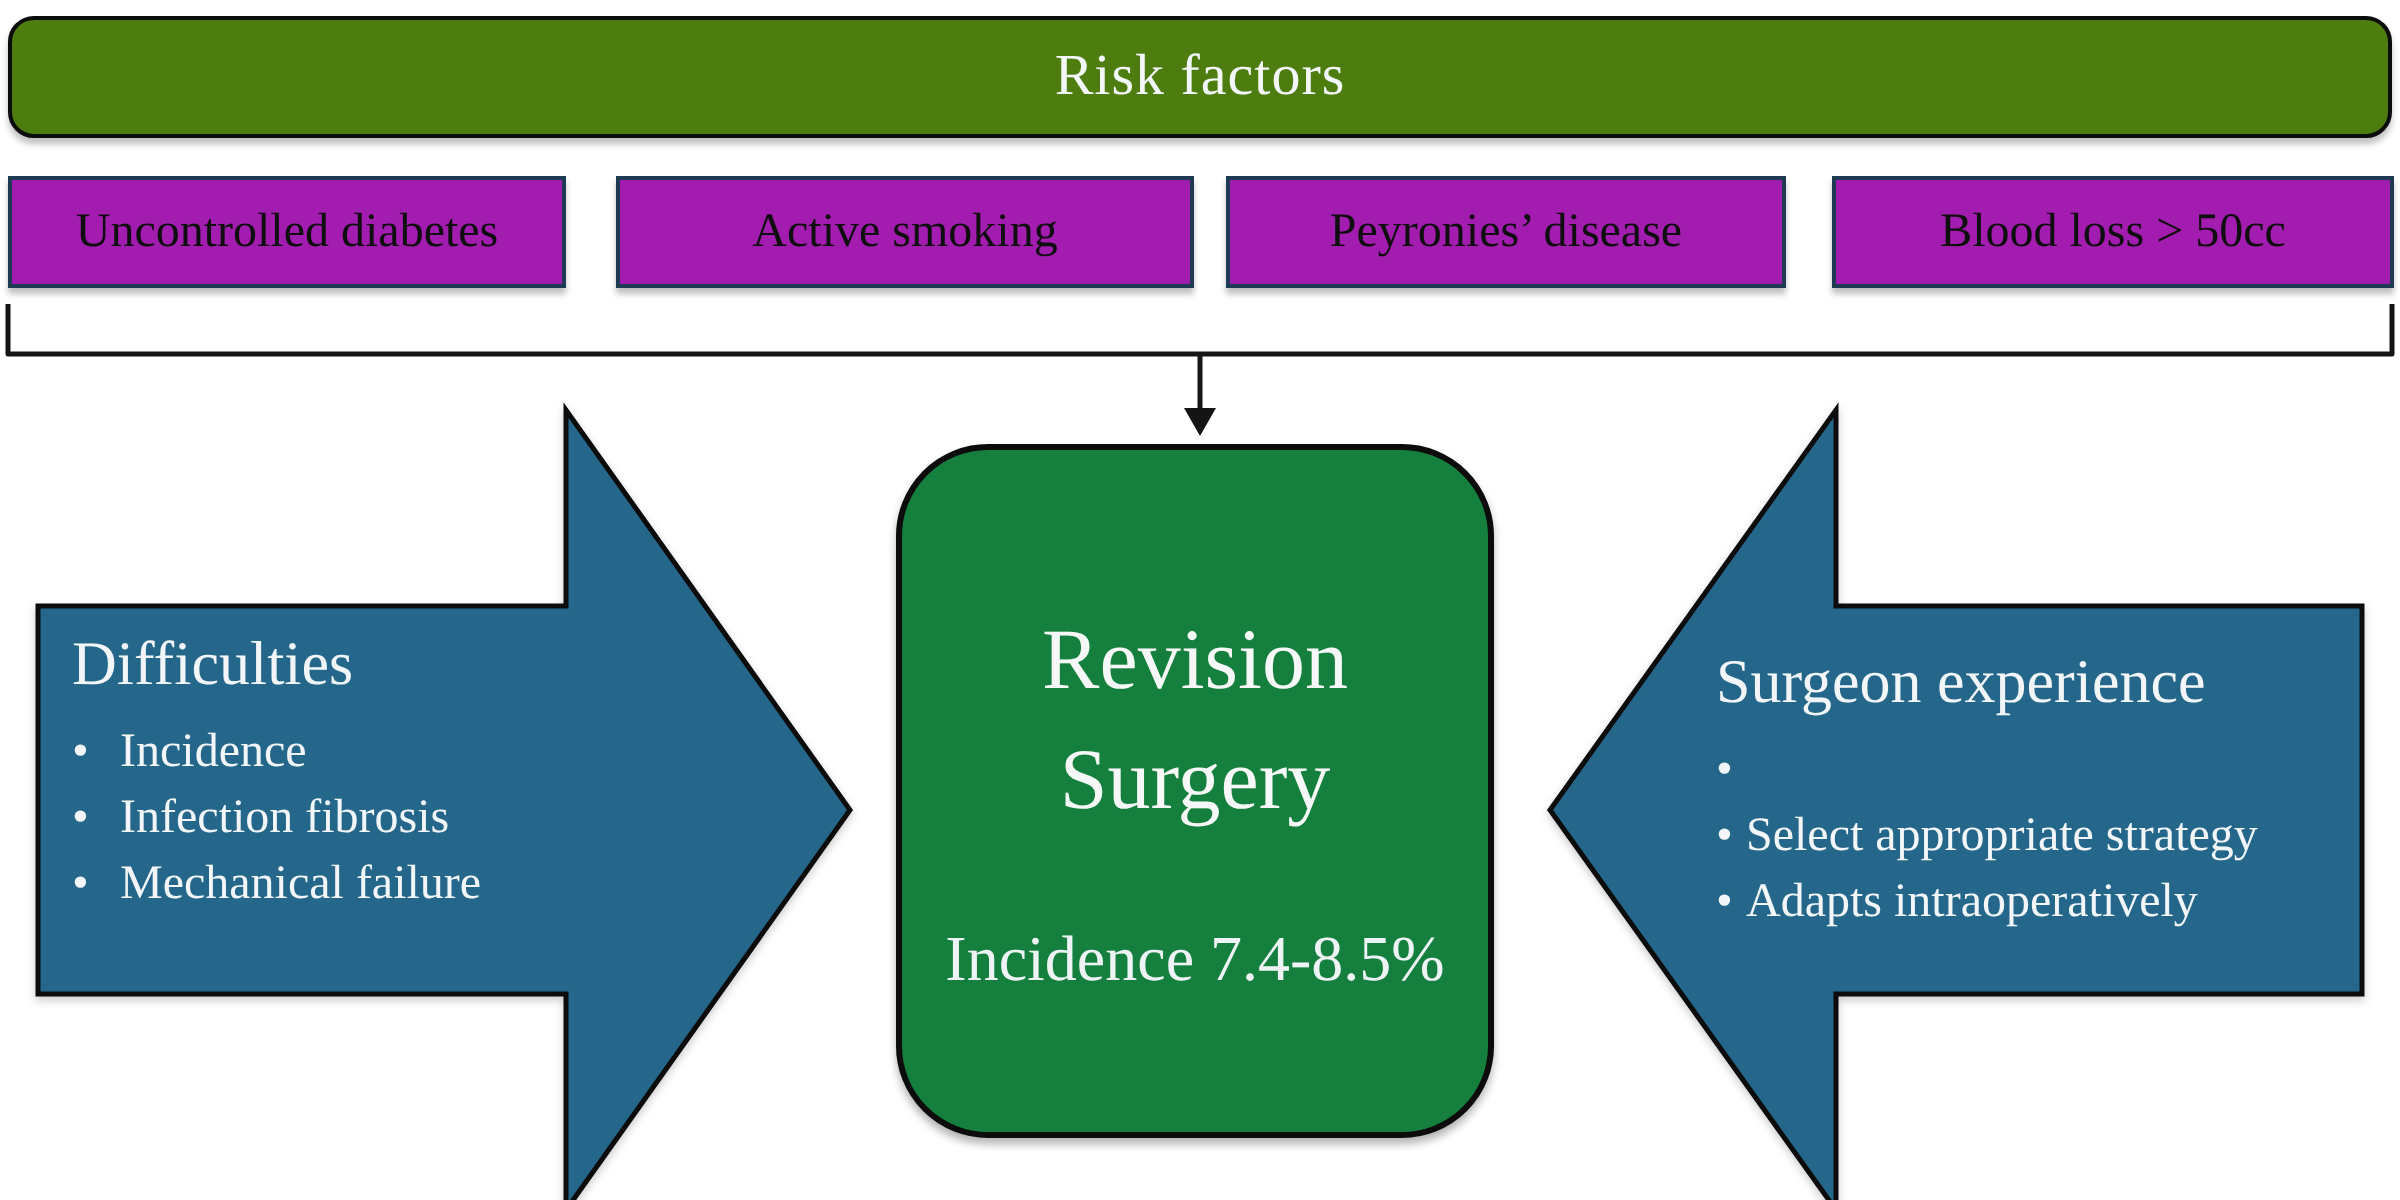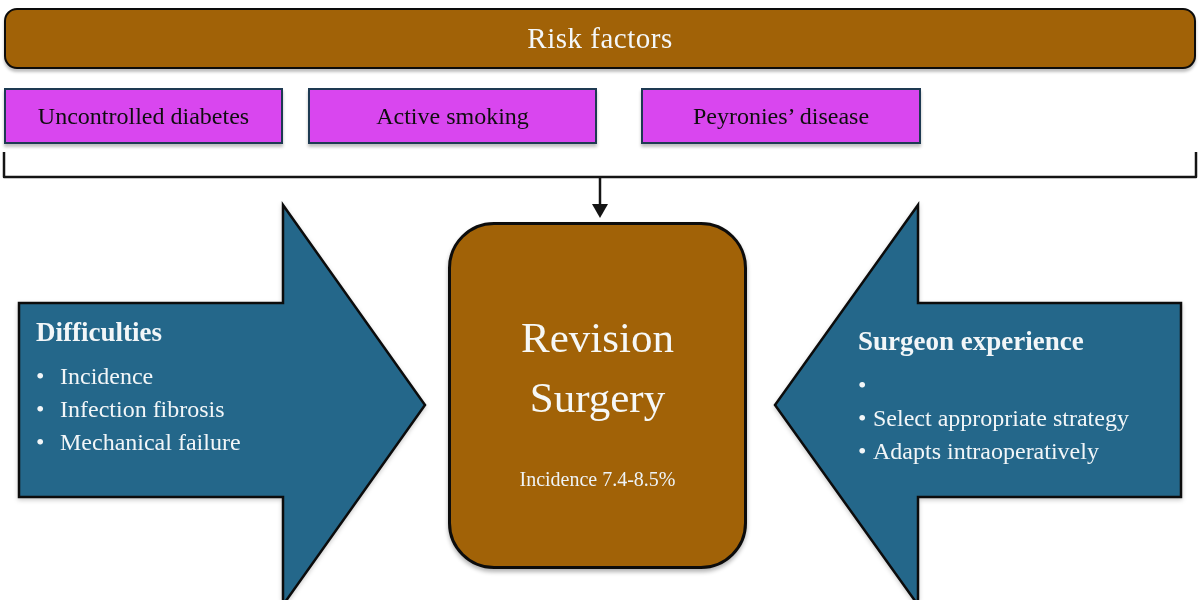--- a/index.html
+++ b/index.html
@@ -3,57 +3,57 @@
 <meta charset="utf-8">
 <style>
   html,body{margin:0;padding:0;background:#ffffff;}
   .canvas{
     position:relative;width:1200px;height:600px;overflow:hidden;background:#ffffff;
     font-family:"Liberation Serif","DejaVu Serif",serif;
   }
   
   .banner{
     position:absolute;left:4px;top:8px;width:1188px;height:57px;
-    background:#a16207;border:2px solid #0c0c0c;border-radius:13px;
+    background:#4d7c0f;border:2px solid #0c0c0c;border-radius:13px;
     display:flex;align-items:center;justify-content:center;
     box-shadow:0 3px 3px rgba(0,0,0,0.25);
   }
   .banner span{color:#f4f7f9;font-size:29px;letter-spacing:0.5px;}
   
   .riskbox{
     position:absolute;top:88px;height:52px;
-    background:#d946ef;border:2px solid #1e3a52;
+    background:#a21caf;border:2px solid #1e3a52;
     display:flex;align-items:center;justify-content:center;
     box-shadow:0 3px 3px rgba(0,0,0,0.25);
   }
   .riskbox span{color:#0e0e0e;font-size:24px;}
   .rb1{left:4px;width:275px;}
   .rb2{left:308px;width:285px;}
-  .rb3{left:641px;width:276px;}
+  .rb3{left:613px;width:276px;}
   .rb4{left:916px;width:277px;}
   
   svg.layer{position:absolute;left:0;top:0;width:1200px;height:600px;pointer-events:none;}
   .bracket{fill:none;stroke:#141414;stroke-width:2.5;stroke-linejoin:round;}
   .downline{stroke:#141414;stroke-width:2.5;}
   .arrowhead{fill:#141414;stroke:none;}
   .bigarrow{stroke:#0c0c0c;stroke-width:2.5;stroke-linejoin:miter;}
   svg.arrowlayer{filter:drop-shadow(0 2px 2px rgba(0,0,0,0.2));}
   
   .centerbox{
     position:absolute;left:448px;top:222px;width:299px;height:347px;
-    background:#a16207;border:3px solid #0c0c0c;border-radius:46px;
+    background:#15803d;border:3px solid #0c0c0c;border-radius:46px;
     display:flex;flex-direction:column;align-items:center;justify-content:center;
     padding-top:8px;box-sizing:border-box;
     box-shadow:0 3px 4px rgba(0,0,0,0.3);
   }
   .center-title{color:#f6f8f7;font-size:43px;line-height:60px;text-align:center;}
-  .incidence{color:#eef3f6;font-size:20px;margin-top:40px;text-align:left;}
+  .incidence{color:#eef3f6;font-size:32px;margin-top:40px;text-align:left;}
   
   .arrowtext{position:absolute;color:#f2f6f8;}
-  .arrowtext .atitle{font-weight:bold;font-size:27px;line-height:32px;}
+  .arrowtext .atitle{font-weight:normal;font-size:31px;line-height:32px;}
   .arrowtext ul{list-style:none;margin:12px 0 0 0;padding:0;}
   .arrowtext li{font-size:24px;line-height:33px;display:flex;}
   .lefttext{left:36px;top:316px;width:260px;}
   .righttext{left:858px;top:325px;width:330px;}
   .lefttext .bullet{width:24px;flex:0 0 24px;}
   .righttext .bullet{width:15px;flex:0 0 15px;}
 </style>
 </head>
 <body>
 
@@ -64,20 +64,23 @@
   </div>
 
   <div class="riskbox rb1">
     <span>Uncontrolled diabetes</span>
   </div>
   <div class="riskbox rb2">
     <span>Active smoking</span>
   </div>
   <div class="riskbox rb3">
     <span>Peyronies’ disease</span>
+  </div>
+  <div class="riskbox rb4">
+    <span>Blood loss &gt; 50cc</span>
   </div>
 
   <svg class="layer" viewBox="0 0 1200 600">
     <path class="bracket" d="M 4 152 L 4 177 L 1196 177 L 1196 152"></path>
     <line class="downline" x1="600" y1="177" x2="600" y2="206"></line>
     <polygon class="arrowhead" points="592,204 608,204 600,218"></polygon>
   </svg>
 
   <svg class="layer arrowlayer" viewBox="0 0 1200 600">
     <polygon class="bigarrow" points="19,303 283,303 283,205 425,405 283,605 283,497 19,497" fill="#24678A"></polygon>

